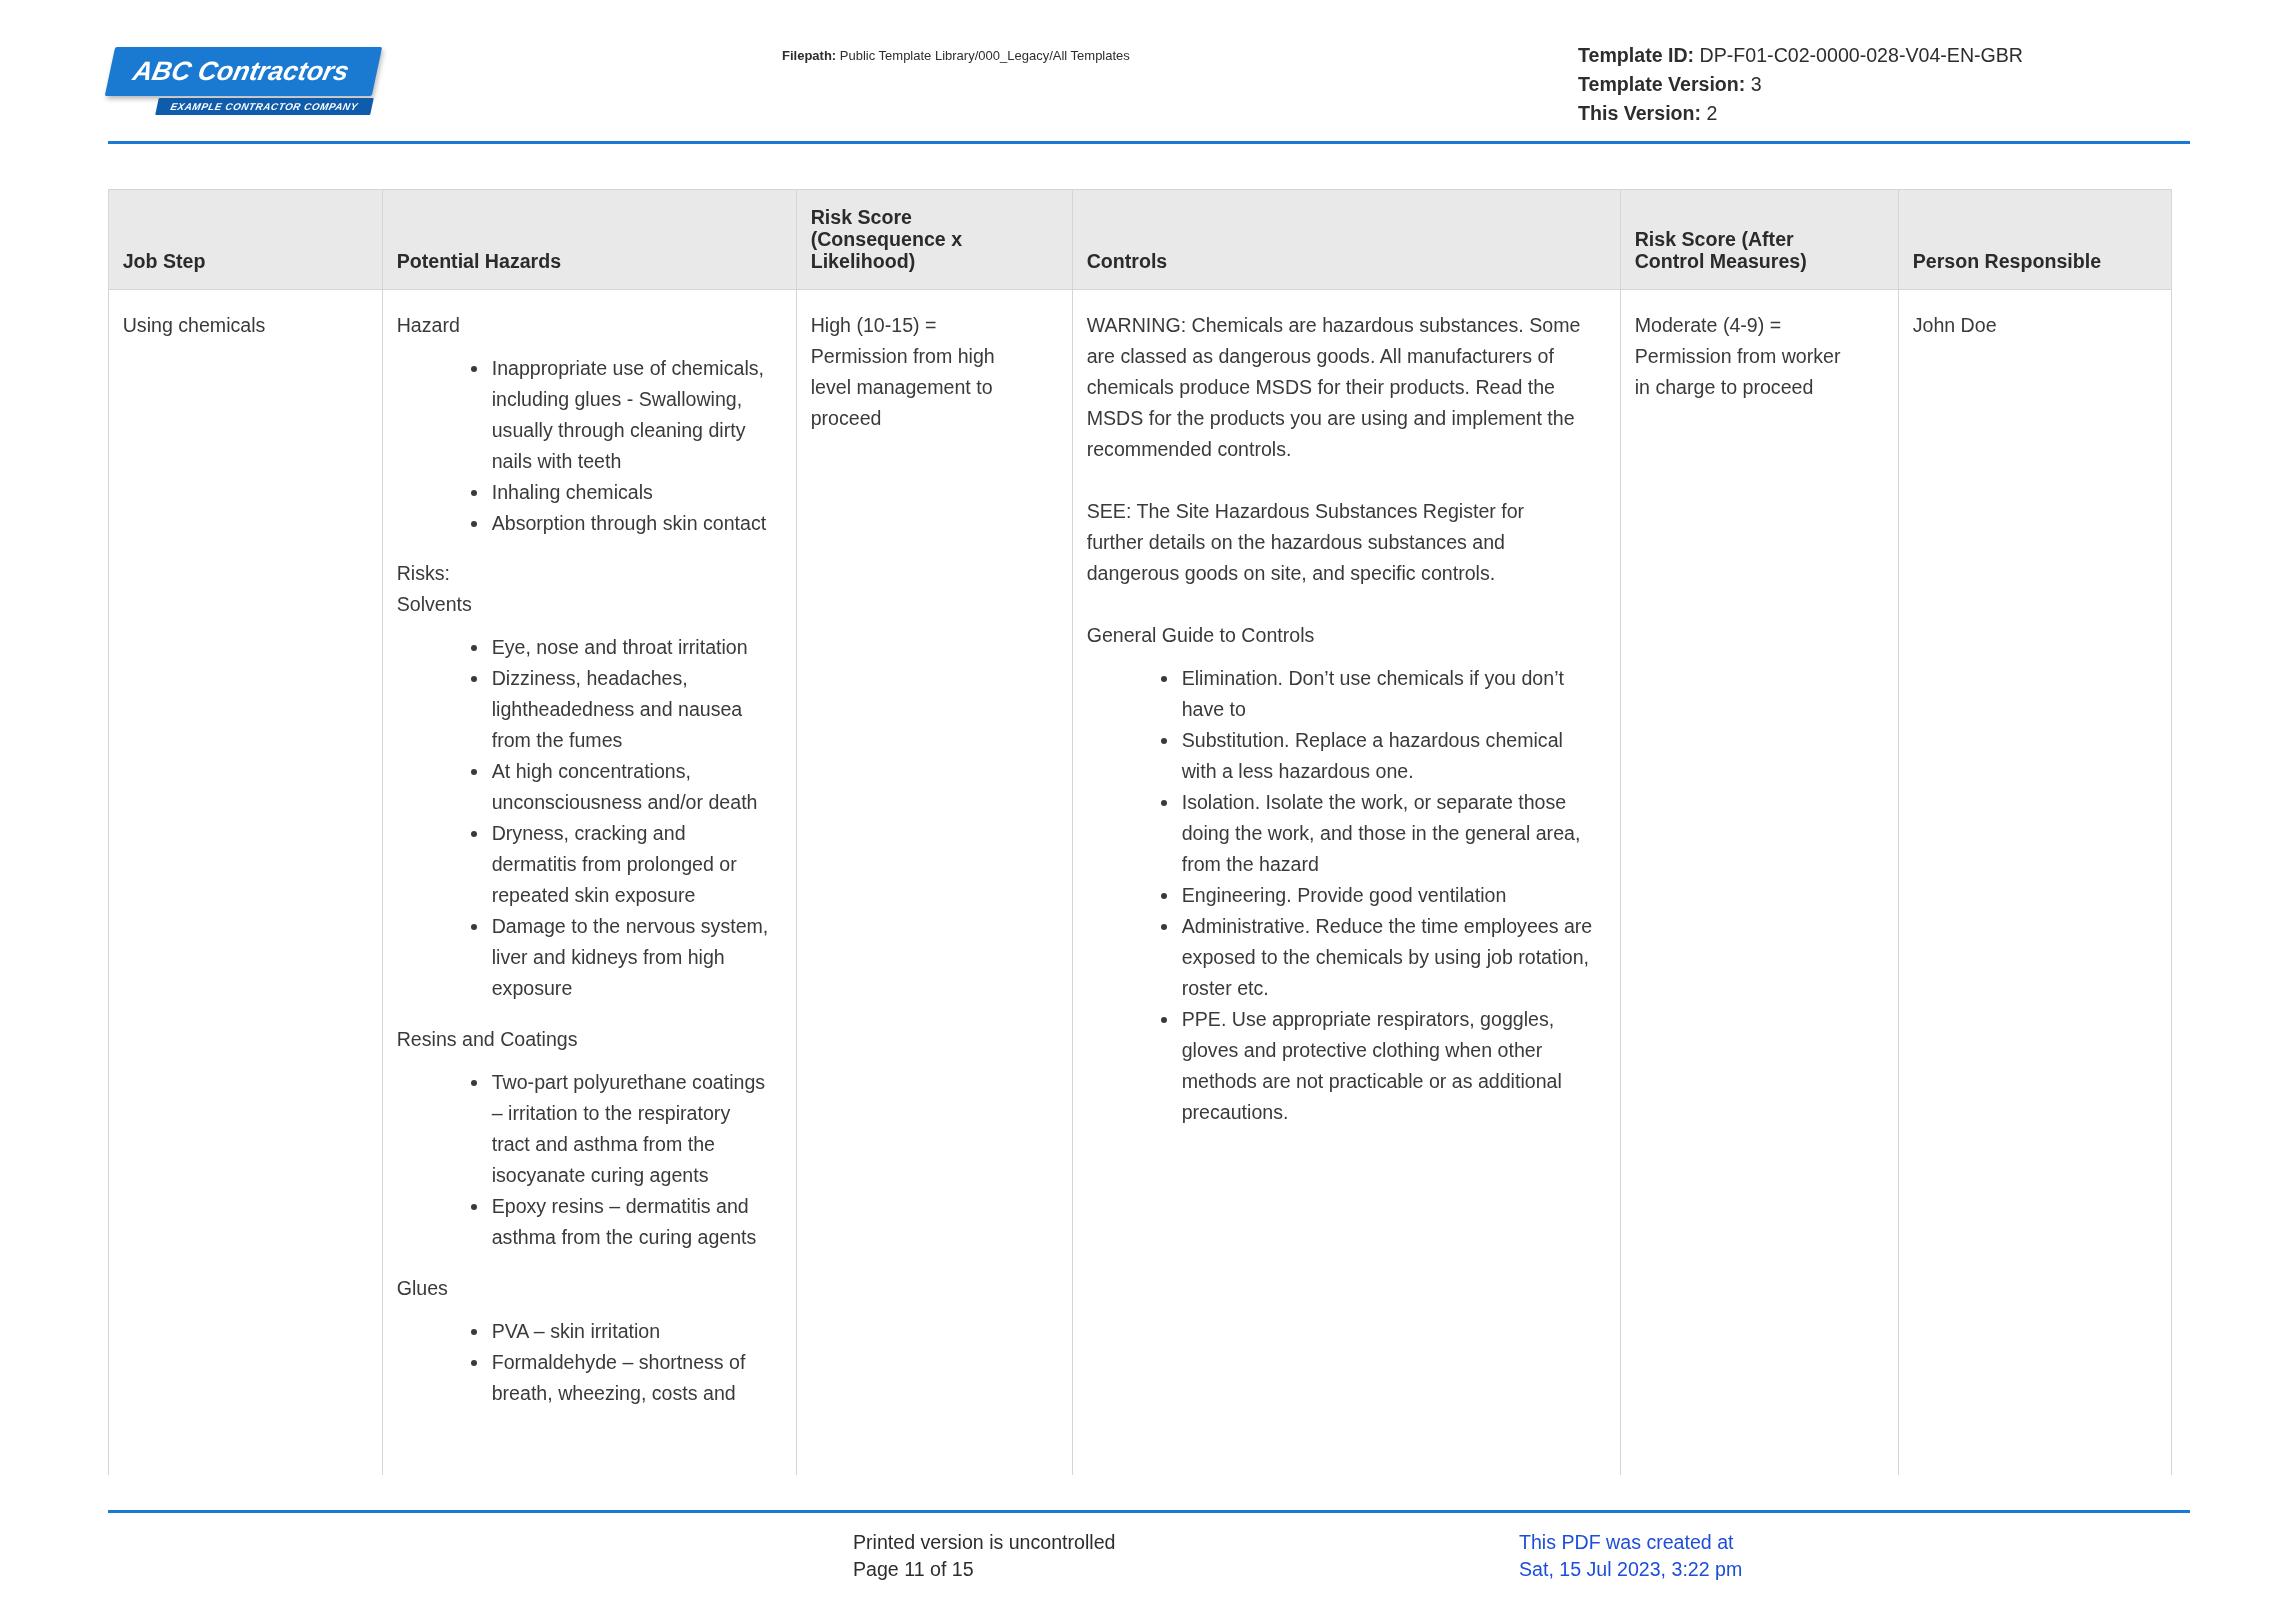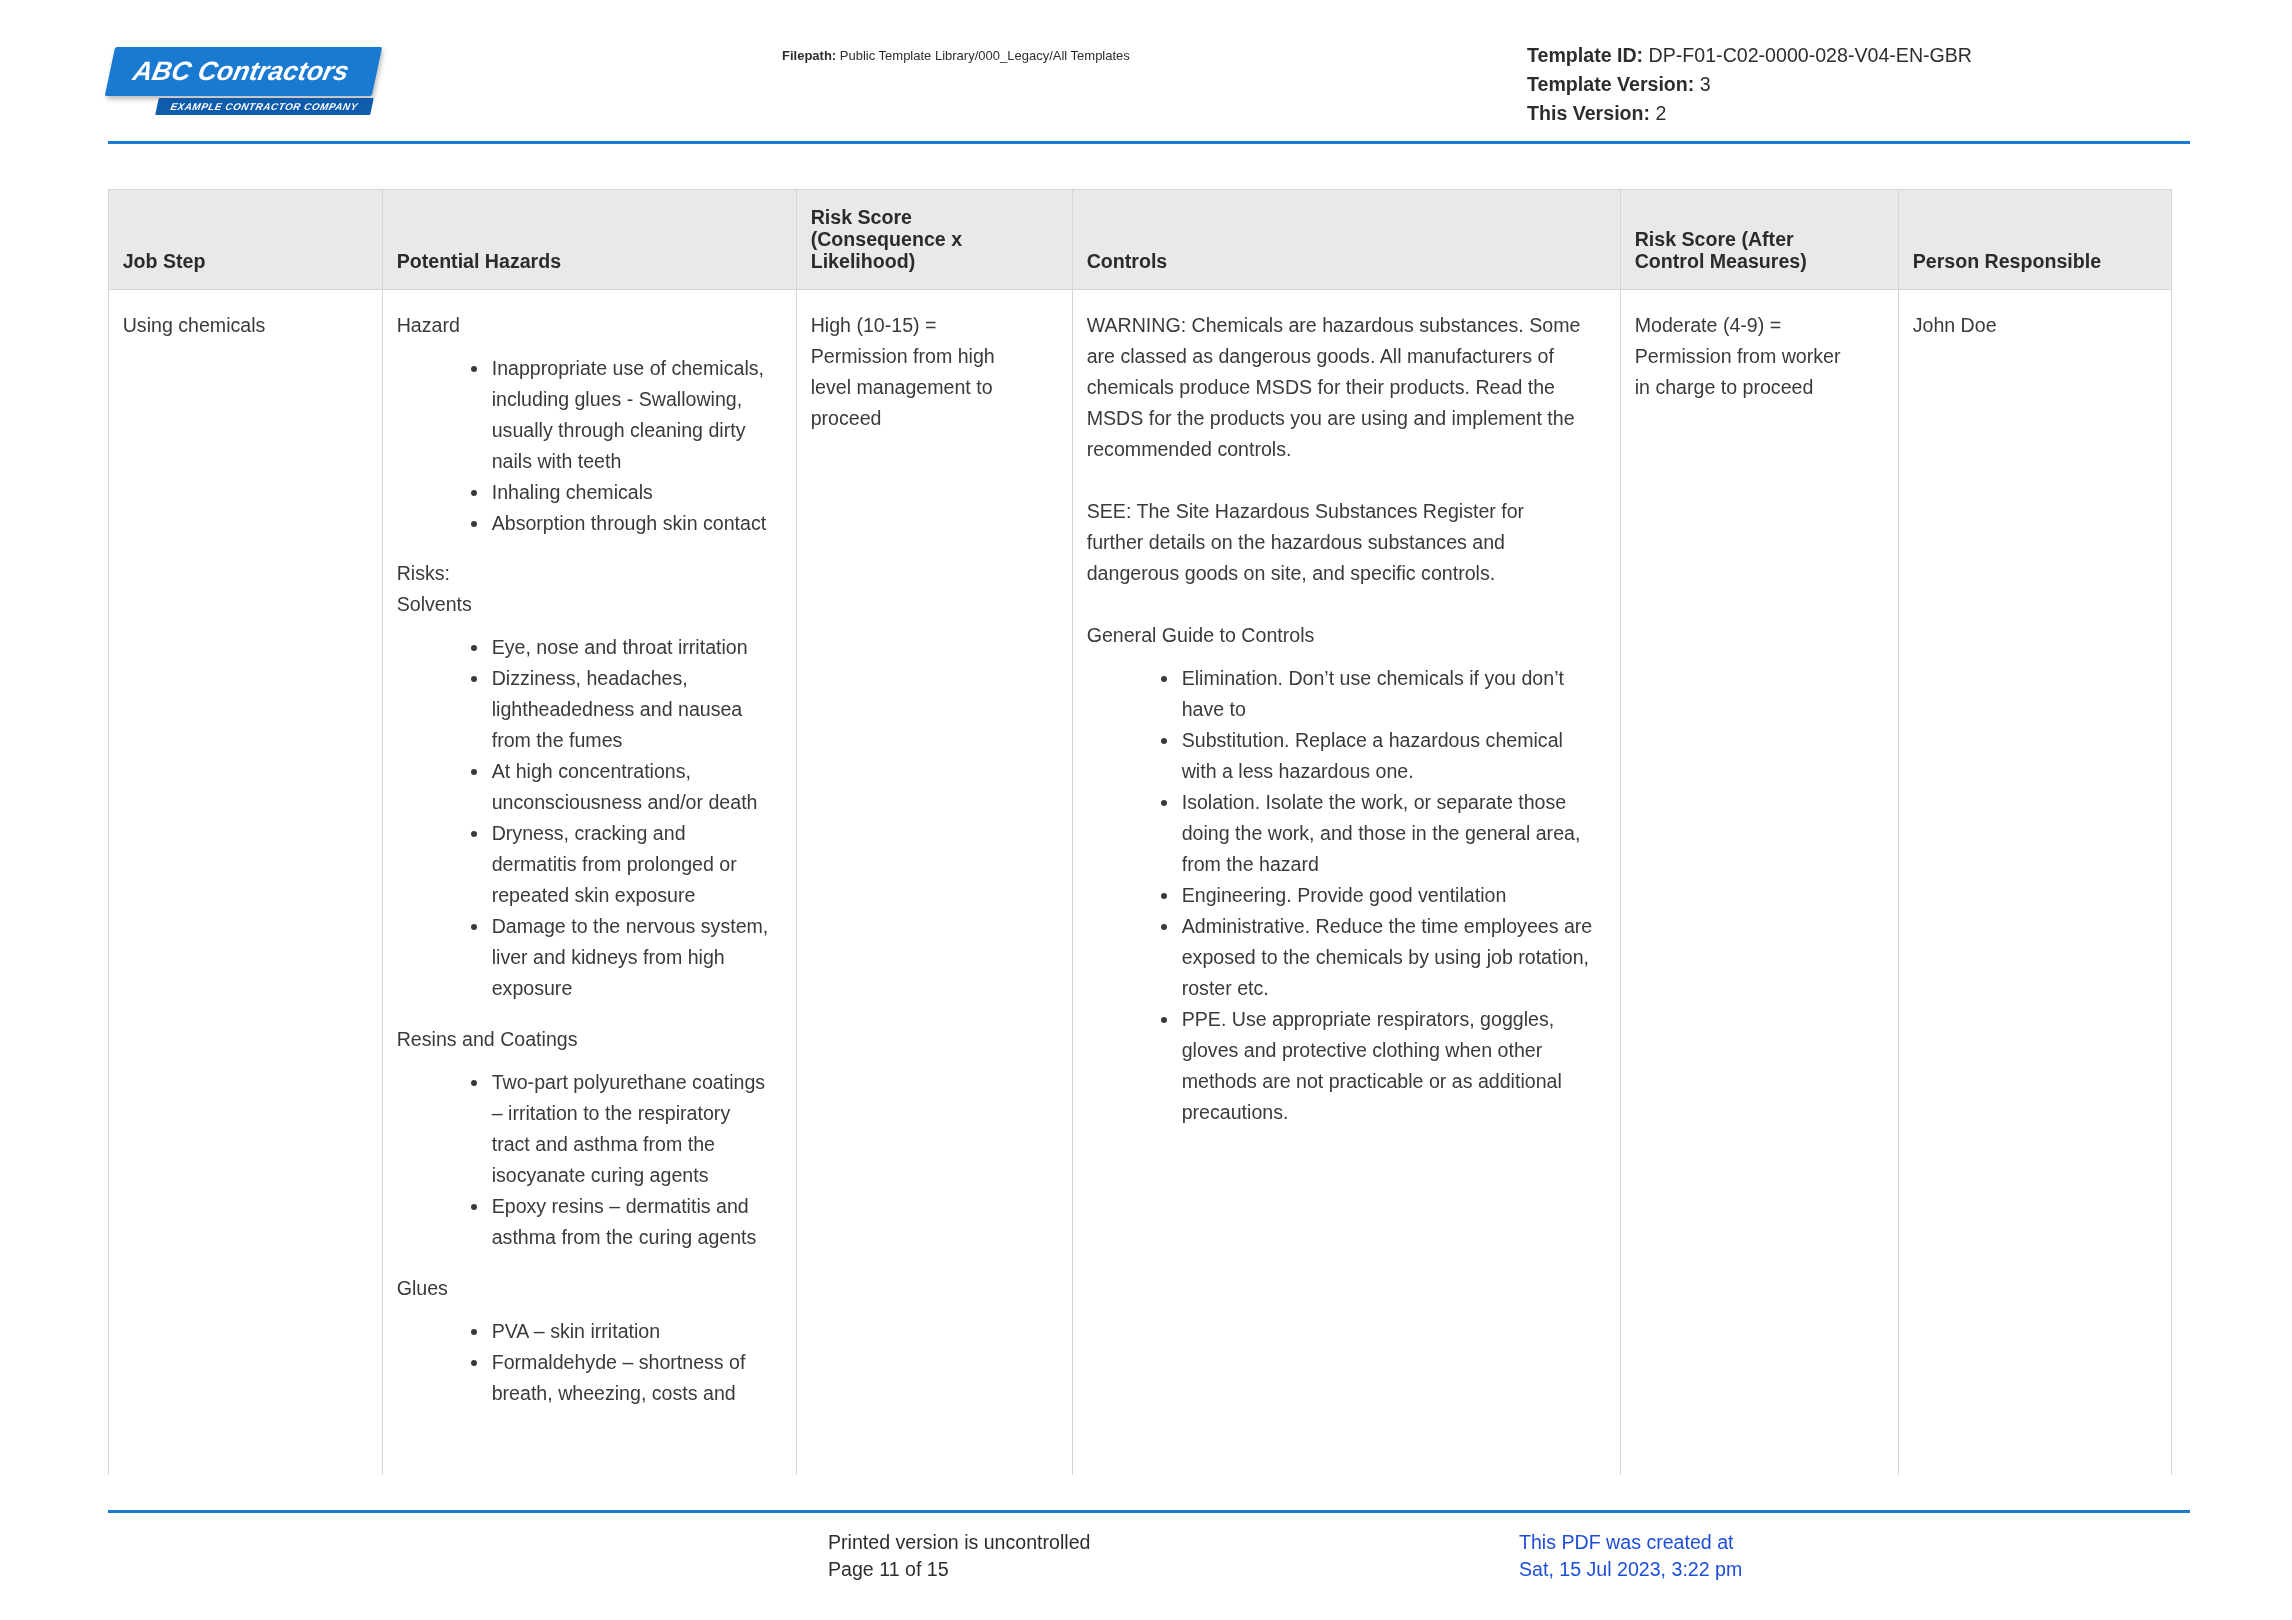--- a/index.html
+++ b/index.html
@@ -30,21 +30,21 @@
     display: block; width: fit-content;
     background: #0e5cab; color: #ffffff;
     font-size: 9.8px; font-style: italic; font-weight: bold; letter-spacing: 0.6px;
     padding: 2.9px 13.7px;
     transform: skewX(-12deg);
     margin: 2.9px 0 0 47px;
     border-radius: 1px;
   }
 
   .filepath { position: absolute; left: 782px; top: 41px; font-size: 13px; line-height: 29px; color: #2d2d2d; }
-  .meta     { position: absolute; left: 1527px; top: 41px; font-size: 19.6px; line-height: 29px; color: #2d2d2d; }
+  .meta     { position: absolute; left: 1578px; top: 41px; font-size: 19.6px; line-height: 29px; color: #2d2d2d; }
   .b { font-weight: bold; }
 
   .rule { position: absolute; left: 108px; width: 2082px; height: 2.9px; background: #1a7ad2; }
   .rule-top    { top: 141px; }
   .rule-bottom { top: 1510px; }
 
   
   .table-wrap { position: absolute; left: 108px; top: 189px; width: 2066px; height: 1286px; overflow: hidden; }
   table.risk { width: 2064px; border-collapse: collapse; table-layout: fixed; }
   .risk th, .risk td { border: 1px solid #d5d5d5; text-align: left; font-size: 19.6px; }
@@ -64,21 +64,21 @@
   .sec.first, .sec.tight { margin-top: 0; }
   .sec-heading { margin: 0; }
   ul.bullets { margin: 12px; padding-left: 81px; list-style: disc outside; }
   ul.bullets li { padding-left: 2px; }
 
   .risk-text { max-width: 208px; }
   .cell-controls p { margin: 0 0 31px 0; max-width: 495px; }
   .cell-controls .bullets li { max-width: 439px; }
 
   
-  .footer-left  { position: absolute; left: 828px;  top: 1529px; font-size: 19.6px; line-height: 27.4px; color: #2d2d2d; }
+  .footer-left  { position: absolute; left: 853px;  top: 1529px; font-size: 19.6px; line-height: 27.4px; color: #2d2d2d; }
   .footer-right { position: absolute; left: 1519px; top: 1529px; font-size: 19.6px; line-height: 27.4px; color: #1d4ed8; }
 </style>
 </head>
 <body>
 
 <div class="page">
 
   <header>
     <div class="logo">
       <div class="logo-main">ABC Contractors</div>

